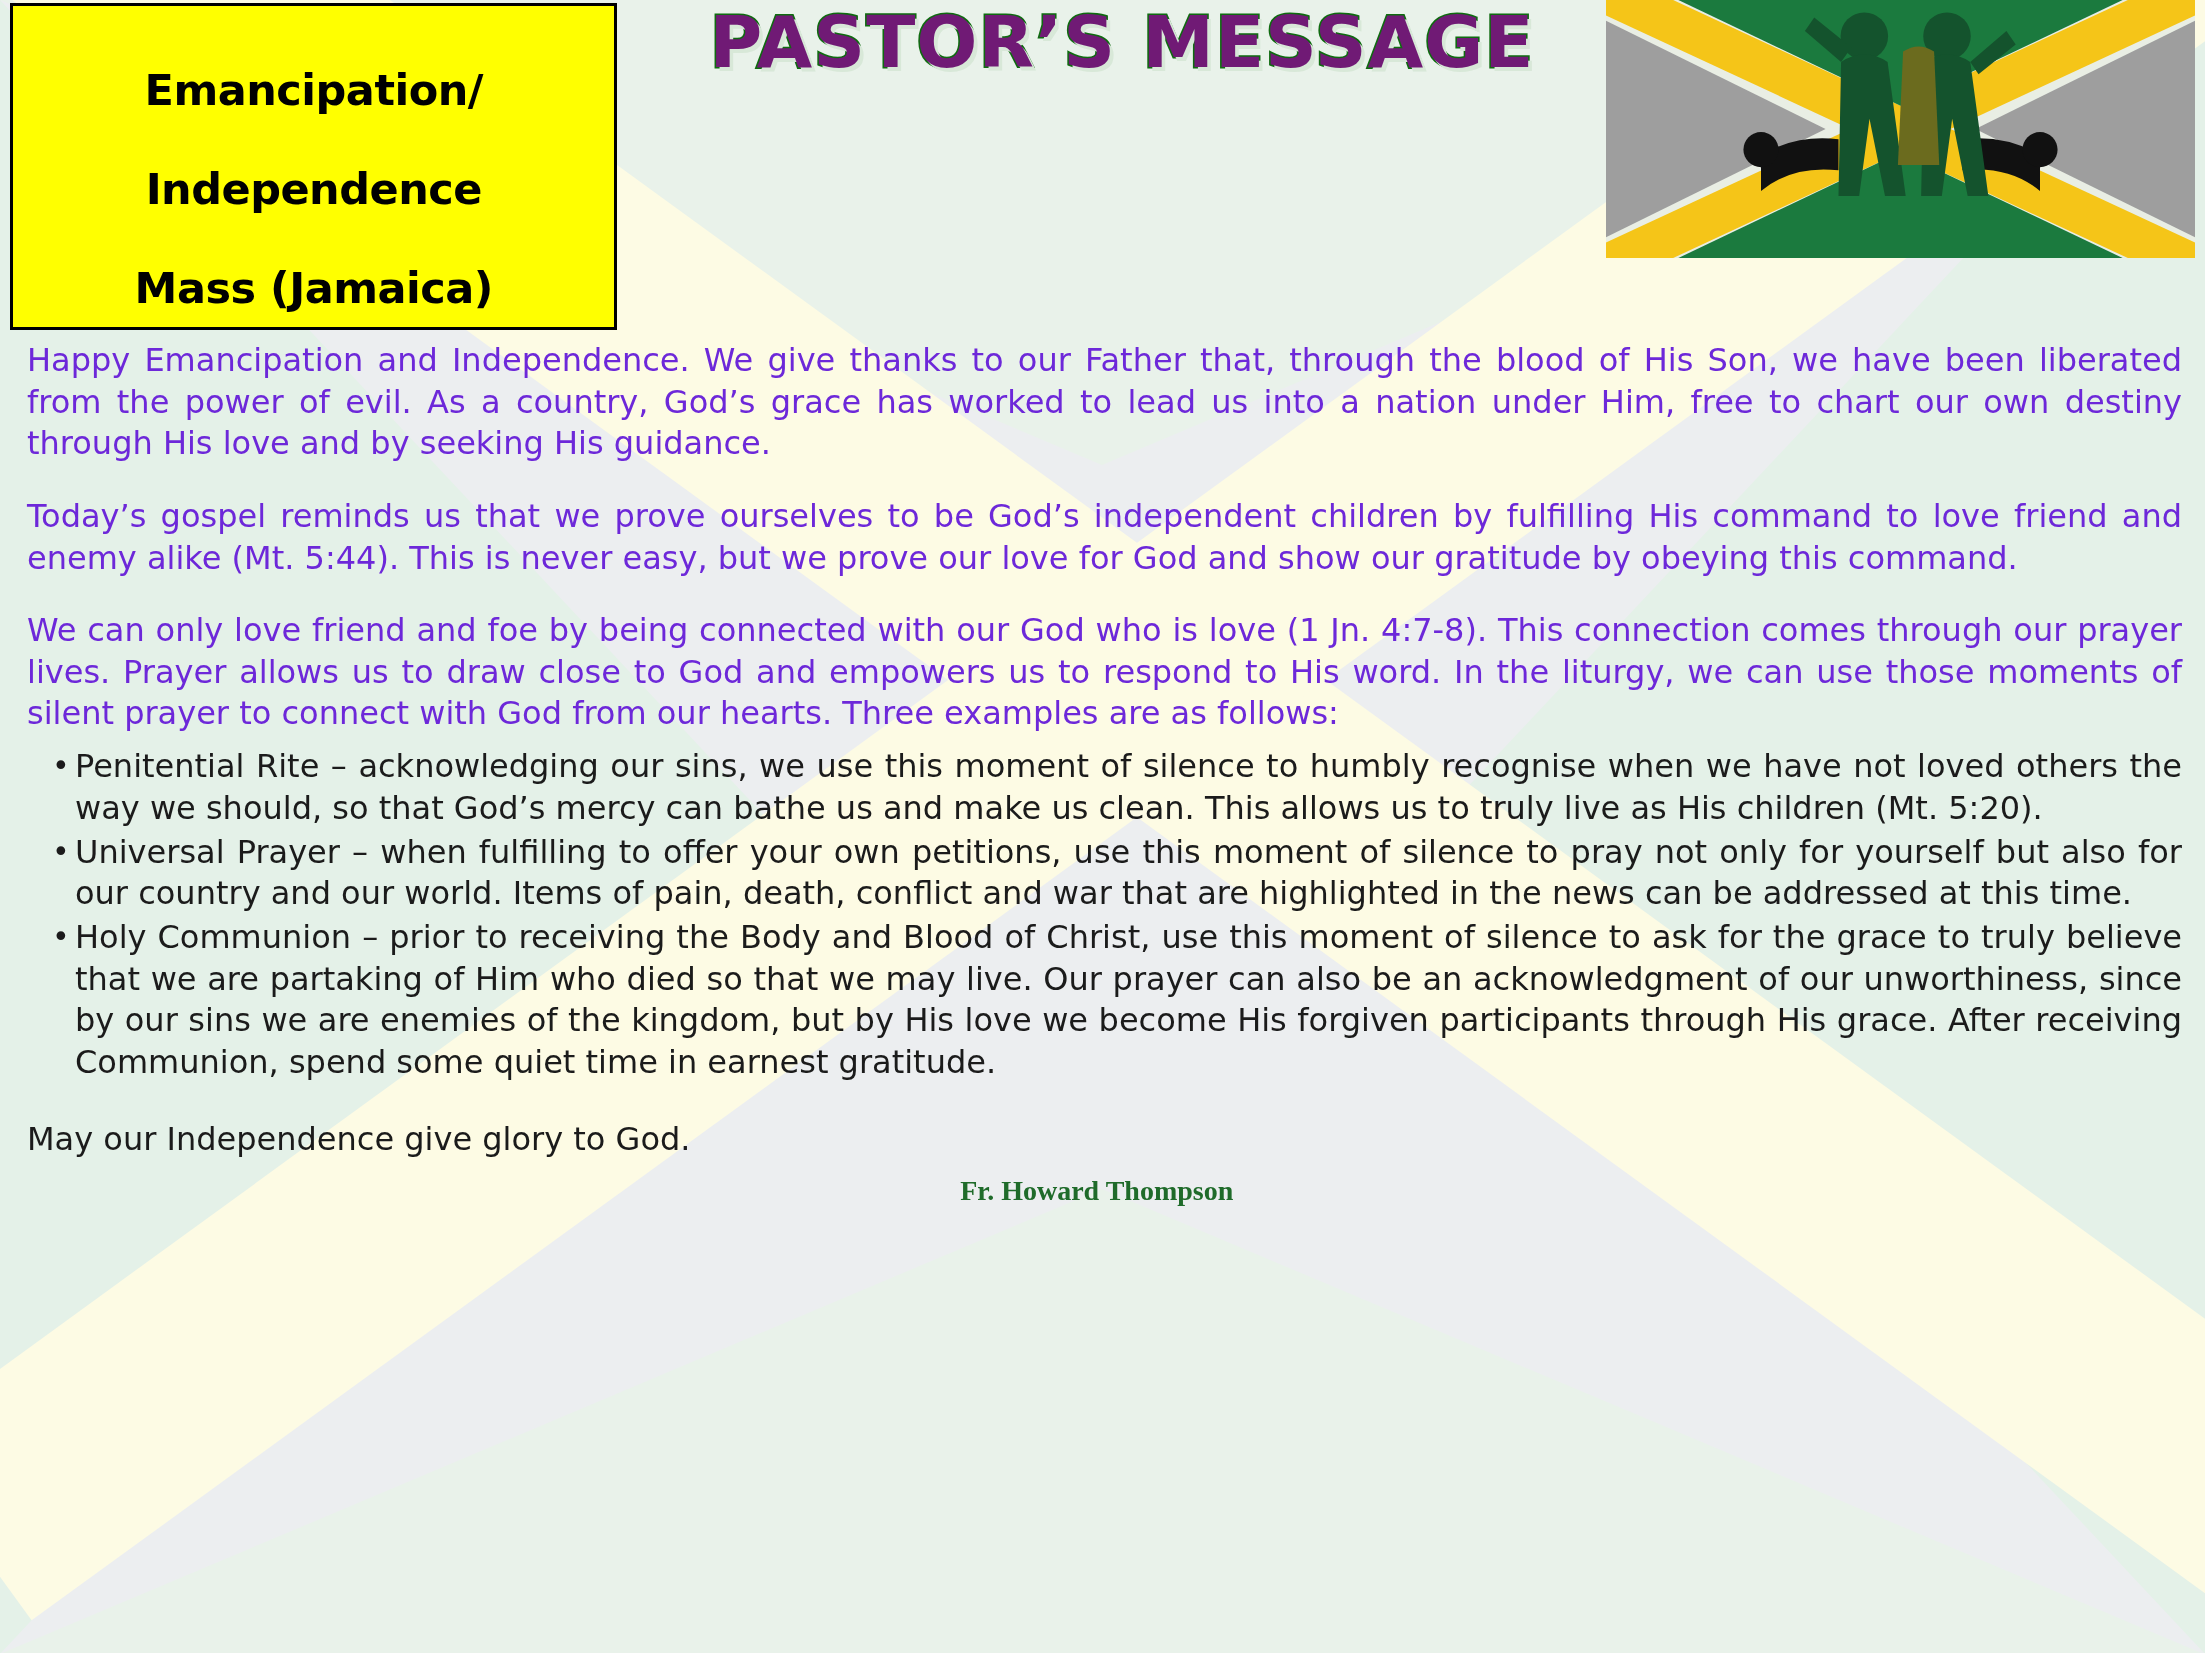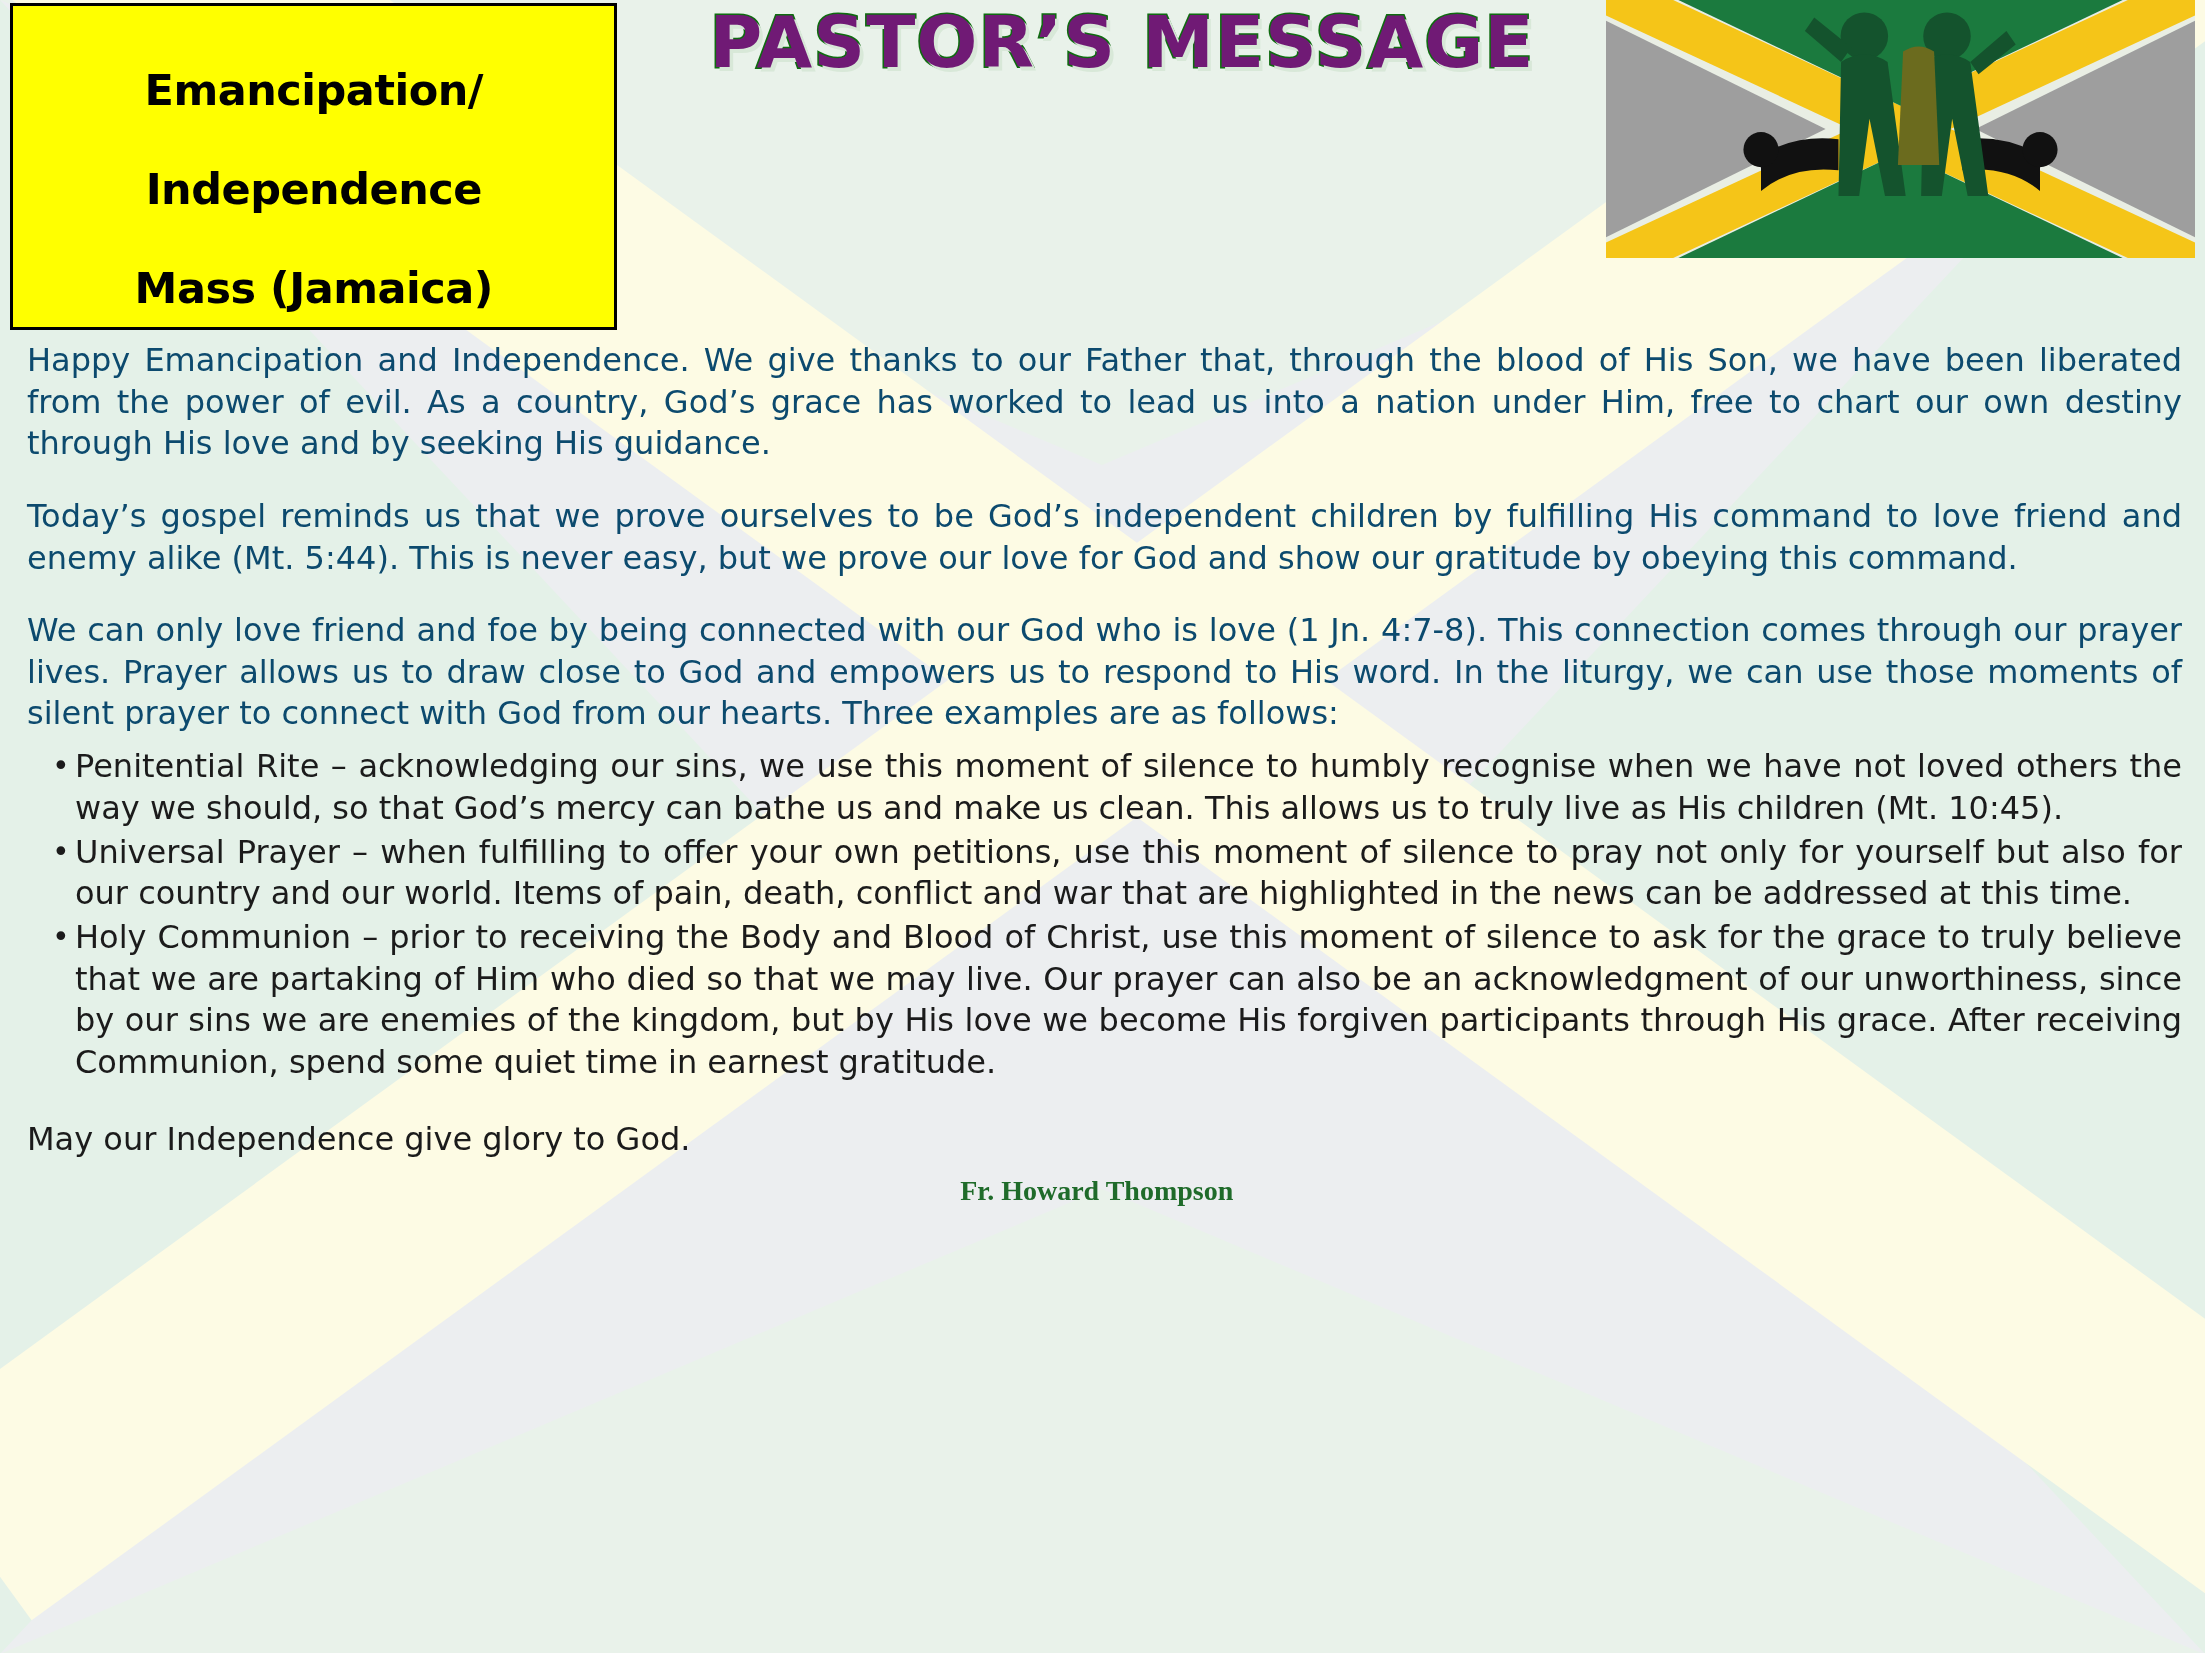--- a/index.html
+++ b/index.html
@@ -156,21 +156,21 @@
     font-weight: bold;
     font-size: 31px;
     color: #1f6b2a;
     margin: 9.3px 0 0 0;
     letter-spacing: 0.3px;
   }
   p.para {
     font-family: "DejaVu Sans", sans-serif;
     font-size: 32px;
     line-height: 1.30;
-    color: #0c4a6e;
+    color: #6d28d9;
     text-align: justify;
     margin: 31px 0 0 0;
   }
   ul.bullets {
     margin: 11.4px 0 0 0;
     padding-left: 48px;
     list-style: none;
   }
   ul.bullets li {
     position: relative;
@@ -271,21 +271,21 @@
 
     <div class="body-wrap">
 
       <div class="salutation">Beloved in Christ,</div>
 
       <p class="para">Happy Emancipation and Independence. We give thanks to our Father that, through the blood of His Son, we have been liberated from the power of evil. As a country, God’s grace has worked to lead us into a nation under Him, free to chart our own destiny through His love and by seeking His guidance.</p>
       <p class="para">Today’s gospel reminds us that we prove ourselves to be God’s independent children by fulfilling His command to love friend and enemy alike (Mt. 5:44). This is never easy, but we prove our love for God and show our gratitude by obeying this command.</p>
       <p class="para">We can only love friend and foe by being connected with our God who is love (1 Jn. 4:7-8). This connection comes through our prayer lives. Prayer allows us to draw close to God and empowers us to respond to His word. In the liturgy, we can use those moments of silent prayer to connect with God from our hearts. Three examples are as follows:</p>
 
       <ul class="bullets">
-        <li>Penitential Rite – acknowledging our sins, we use this moment of silence to humbly recognise when we have not loved others the way we should, so that God’s mercy can bathe us and make us clean. This allows us to truly live as His children (Mt. 10:45).</li>
+        <li>Penitential Rite – acknowledging our sins, we use this moment of silence to humbly recognise when we have not loved others the way we should, so that God’s mercy can bathe us and make us clean. This allows us to truly live as His children (Mt. 5:20).</li>
         <li>Universal Prayer – when fulfilling to offer your own petitions, use this moment of silence to pray not only for yourself but also for our country and our world. Items of pain, death, conflict and war that are highlighted in the news can be addressed at this time.</li>
         <li>Holy Communion – prior to receiving the Body and Blood of Christ, use this moment of silence to ask for the grace to truly believe that we are partaking of Him who died so that we may live. Our prayer can also be an acknowledgment of our unworthiness, since by our sins we are enemies of the kingdom, but by His love we become His forgiven participants through His grace. After receiving Communion, spend some quiet time in earnest gratitude.</li>
       </ul>
 
       <p class="closing">May our Independence give glory to God.</p>
 
       <div class="signature">Fr. Howard Thompson</div>
 
     </div>
 

